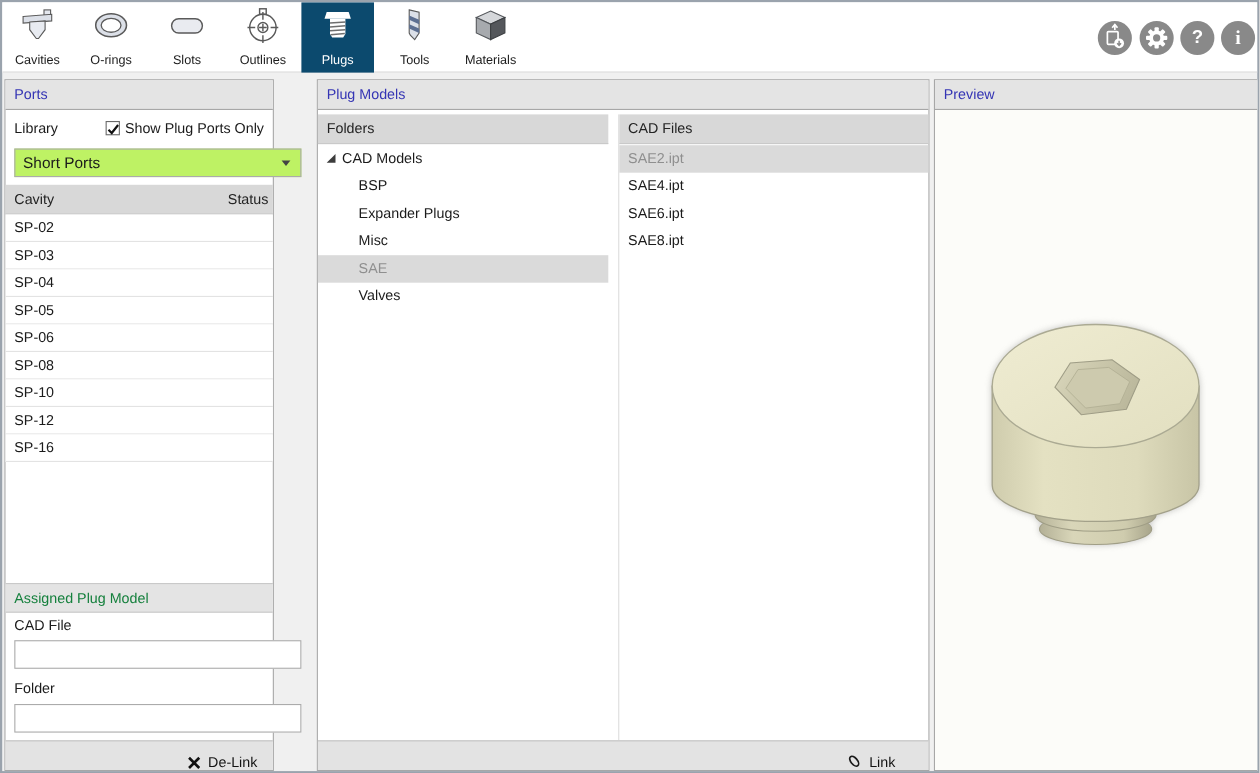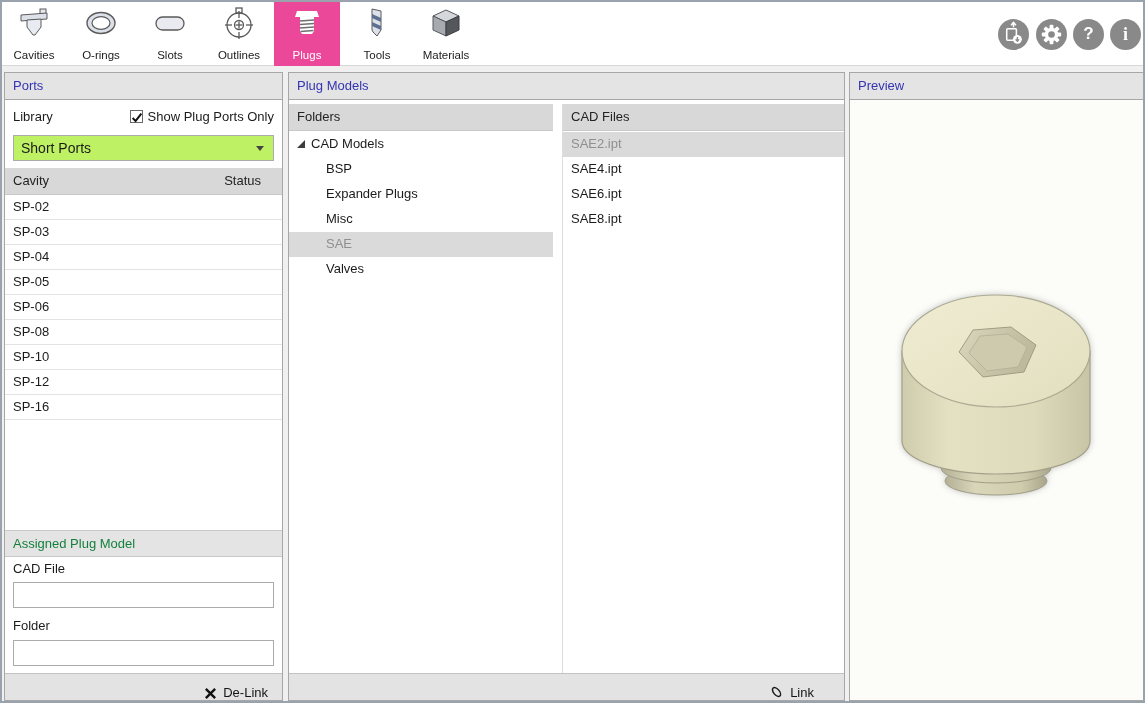--- a/index.html
+++ b/index.html
@@ -6,42 +6,42 @@
   body { font-family:"Liberation Sans", sans-serif; background:#d0d0d0; }
   #window {
     position:relative; width:1145px; height:703px;
     border:2px solid #9aa3ad; background:#f0f0f0; overflow:hidden;
   }
   
   #toolbar { position:absolute; left:0; top:0; right:0; height:64px; background:#ffffff; border-bottom:1px solid #d8d8d8; }
   .tab { position:absolute; top:0; height:64px; width:64px; cursor:default; text-align:center; }
   .tab .ticon { position:absolute; top:5px; left:15px; width:34px; height:34px; }
   .tab .tlabel { position:absolute; bottom:5px; left:0; right:0; font-size:11.5px; color:#1b1b1b; }
-  .tab.selected { background:#ec4899; }
+  .tab.selected { background:#0c4a6e; }
   .tab.selected .tlabel { color:#ffffff; }
   .action-circle { position:absolute; top:17px; width:31px; height:31px; border-radius:50%; background:#898989; cursor:pointer; }
   .action-circle .glyph { position:absolute; left:0; top:0; width:31px; height:31px; line-height:30px; text-align:center; color:#fff; font-weight:bold; font-size:17px; }
   .action-circle .glyph.serif { font-family:"Liberation Serif", serif; font-size:18px; }
   
   .panel { position:absolute; top:70px; height:629px; background:#ffffff; border:1px solid #a7a7a7; }
-  #panel-ports   { left:2px;   width:279px; }
+  #panel-ports   { left:2px;   width:245px; }
   #panel-models  { left:286px; width:557px; }
   #panel-preview { left:847px; width:348px; background:#fcfcf9; }
   .panel-header { position:absolute; left:0; right:0; top:0; height:27px; background:#e4e4e4; border-bottom:1px solid #a7a7a7; color:#3434b4; font-size:13px; line-height:26px; padding-left:8px; }
   .band { position:absolute; height:27px; background:#d8d8d8; border-bottom:1px solid #c9c9c9; font-size:13px; line-height:26px; color:#232323; padding-left:8px; }
   .bottom-bar { position:absolute; left:0; right:0; bottom:0; height:27px; background:#e3e3e3; border-top:1px solid #c2c2c2; }
   
   .lbl { position:absolute; font-size:13px; color:#1b1b1b; }
   #ports-filter { position:absolute; top:36px; right:8px; display:flex; align-items:center; gap:5px; font-size:13px; color:#1b1b1b; cursor:pointer; }
   .checkbox { width:13px; height:13px; border:1px solid #6a6a6a; background:#fff; position:relative; }
   .checkbox svg { position:absolute; left:0.5px; top:0.5px; }
   .dropdown { position:absolute; left:8px; top:62px; width:261px; height:26px; border:1px solid #ababab; background:#bef264; font-size:14px; line-height:24px; padding-left:7px; color:#1b1b1b; cursor:pointer; }
   .chevron-down { position:absolute; right:9px; top:10px; width:0; height:0; border-left:4px solid transparent; border-right:4px solid transparent; border-top:5px solid #444; }
   #cavity-header { left:0; right:0; top:95px; }
-  #cavity-header .col-status { position:absolute; right:21px; top:0; }
+  #cavity-header .col-status { position:absolute; right:4px; top:0; }
   .cavity-rows { position:absolute; left:0; right:0; top:122px; }
   .cavity-row { height:25px; line-height:24px; font-size:13px; color:#1b1b1b; padding-left:8px; border-bottom:1px solid #e3e3e3; background:#fff; cursor:pointer; }
   #assigned-header { left:0; right:0; top:457px; background:#e4e4e4; border-top:1px solid #c9c9c9; color:#15803d; }
   .text-input { position:absolute; left:8px; width:261px; height:26px; border:1px solid #ababab; background:#fff; font-size:12.5px; padding:0 6px; font-family:"Liberation Sans", sans-serif; }
   .bar-button { position:absolute; top:0; height:26px; display:flex; align-items:flex-end; gap:6px; font-size:13px; color:#141414; cursor:pointer; }
   
   #folders-band { left:0; width:264px; top:31px; }
   #files-band { left:274px; right:0; top:31px; }
   #col-divider { position:absolute; left:273px; top:31px; bottom:27px; width:1px; background:#dcdcdc; }
   .tree-item, .file-item { position:absolute; height:25px; line-height:24px; font-size:13px; color:#1b1b1b; cursor:pointer; }

